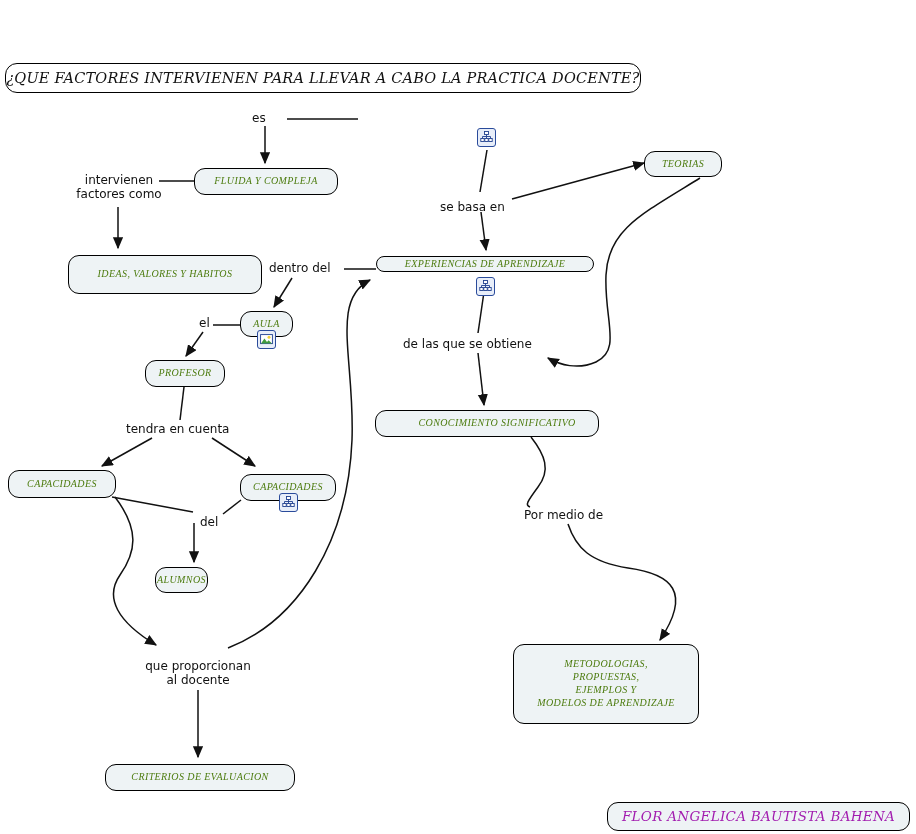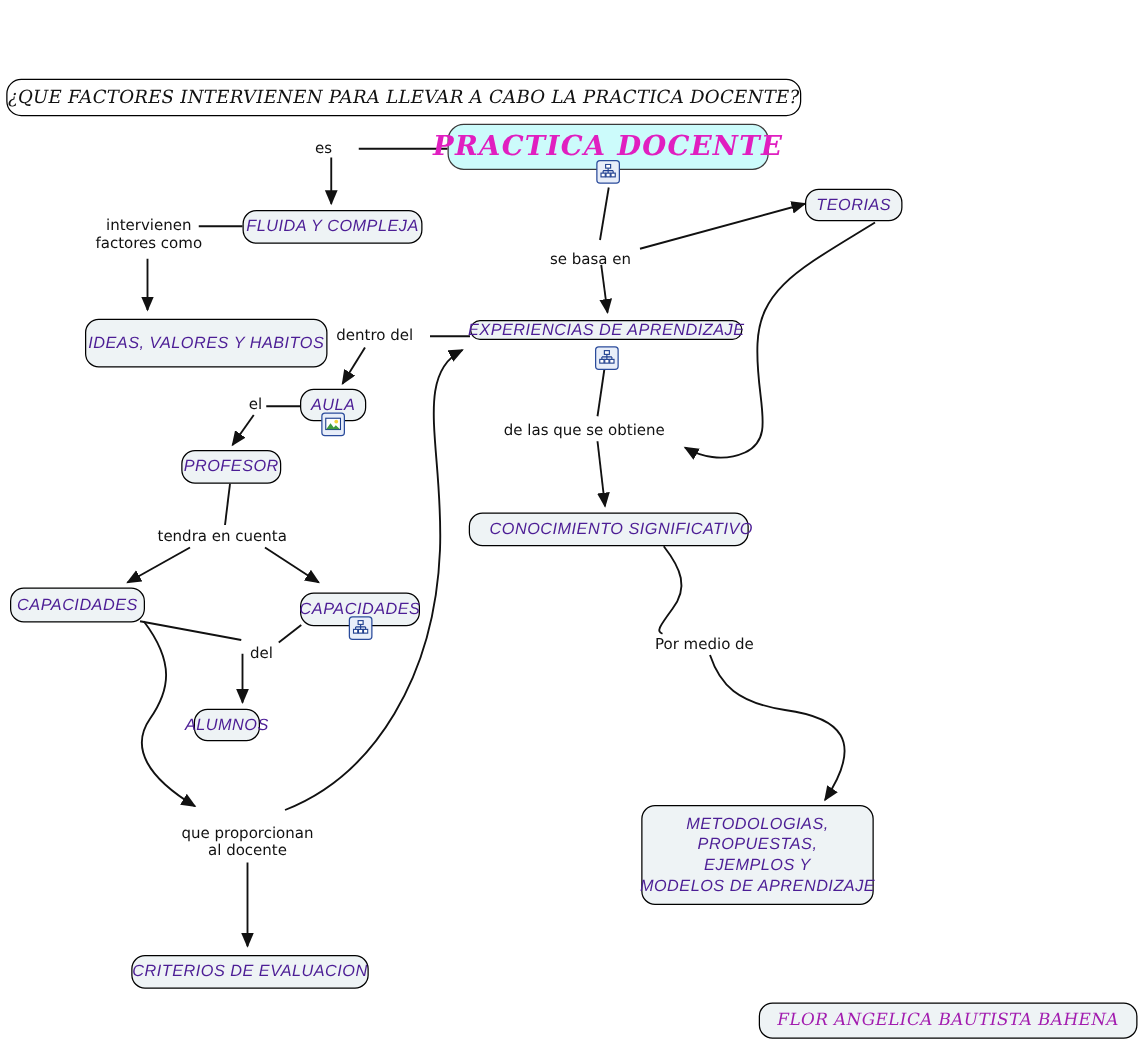--- a/index.html
+++ b/index.html
@@ -7,23 +7,23 @@
        font-family:"DejaVu Sans", sans-serif;}
 
   #canvas{position:absolute;left:0;top:0;width:916px;height:834px;}
 
   svg.edges{position:absolute;left:0;top:0;width:916px;height:834px;pointer-events:none;}
 
   
   .node{position:absolute;box-sizing:border-box;
         background:#eef3f5;border:1.4px solid #000000;border-radius:11px;
         display:flex;align-items:center;justify-content:center;
-        text-align:center;color:#4c1d95;
-        font-family:Liberation Sans, sans-serif;
-        font-style:italic;font-size:13px;letter-spacing:.4px;
+        text-align:center;color:#4d7c0f;
+        font-family:Liberation Serif, serif;
+        font-style:italic;font-size:10px;letter-spacing:.4px;
         white-space:nowrap;}
   .node .lines{line-height:1.28;}
 
   
   .banner{position:absolute;box-sizing:border-box;
           background:#ffffff;border:1.6px solid #000;border-radius:12px;
           display:flex;align-items:center;justify-content:center;
           font-family:"DejaVu Serif", serif;font-style:italic;
           font-size:14.5px;color:#111;letter-spacing:.2px;white-space:nowrap;}
 
@@ -105,23 +105,20 @@
 
     <path d="M478,353 L484,405" stroke="#111" stroke-width="1.5" fill="none" marker-end="url(#ah)"></path>
 
     <path d="M531,437 C545,455 551,470 538,487 C527,502 525,505 530,507" stroke="#111" stroke-width="1.5" fill="none"></path>
 
     <path d="M568,524 C576,548 590,562 628,568 C672,574 692,592 660,640" stroke="#111" stroke-width="1.5" fill="none" marker-end="url(#ah)"></path>
   </svg>
 
   <div class="banner" style="left:5px;top:16px;width:636px;height:30px;margin-top:47px;">¿QUE FACTORES INTERVIENEN PARA LLEVAR A CABO LA PRACTICA DOCENTE?</div>
 
-  <div class="node root" style="left:358px;top:99px;width:257px;height:37px;">
-    <span class="lines">PRACTICA DOCENTE</span>
-  </div>
   <div class="ricon" style="left:477px;top:128px;">
     <svg width="13" height="13" viewBox="0 0 13 13">
       <rect x="4.5" y="0.5" width="4" height="3" fill="#fff" stroke="#1f3f8f" stroke-width="0.9"></rect>
       <path d="M6.5,3.5 L6.5,5.5 M2.5,5.5 L10.5,5.5 M2.5,5.5 L2.5,7.5 M6.5,5.5 L6.5,7.5 M10.5,5.5 L10.5,7.5" stroke="#1f3f8f" stroke-width="0.9" fill="none"></path>
       <rect x="0.8" y="7.5" width="3.4" height="3" fill="#fff" stroke="#1f3f8f" stroke-width="0.9"></rect>
       <rect x="4.8" y="7.5" width="3.4" height="3" fill="#fff" stroke="#1f3f8f" stroke-width="0.9"></rect>
       <rect x="8.8" y="7.5" width="3.4" height="3" fill="#fff" stroke="#1f3f8f" stroke-width="0.9"></rect>
     </svg>
   </div>
 

